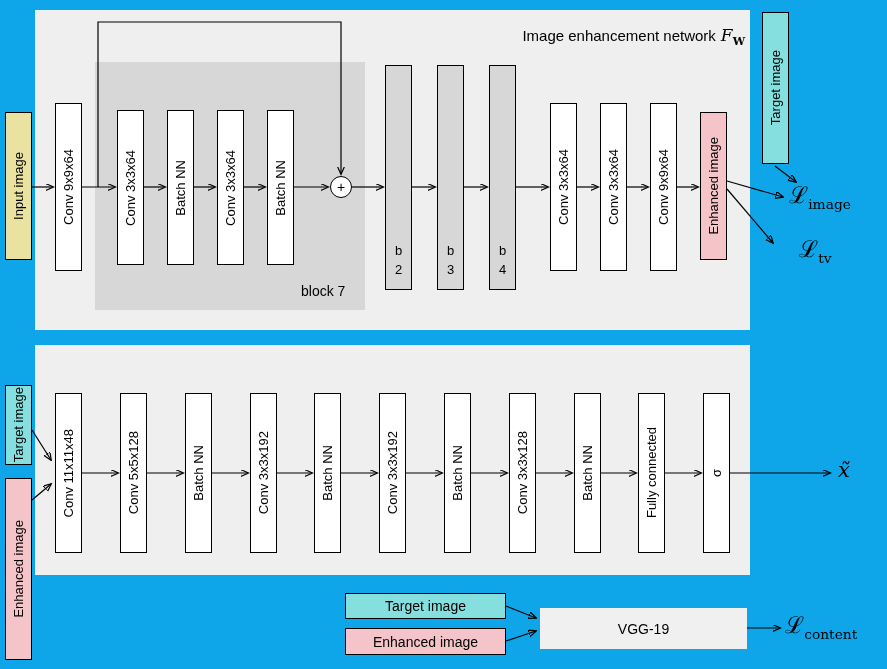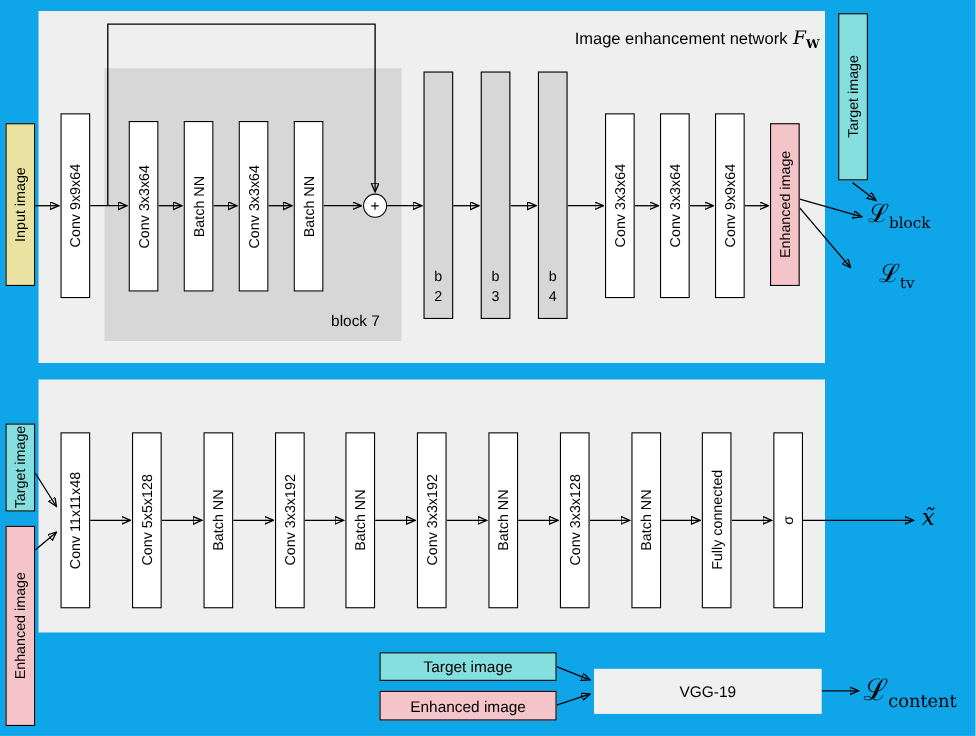--- a/index.html
+++ b/index.html
@@ -30,21 +30,21 @@
               border-radius:50%; background:#fff; display:flex; align-items:center;
               justify-content:center; font-size:14px; }
 
   .title { position:absolute; font-size:15px; white-space:nowrap; }
   .math-i { font-family:"DejaVu Serif", serif; font-style:italic; font-size:17px; margin-left:5px; }
   .math-b { font-family:"DejaVu Serif", serif; font-weight:bold; font-size:11px; }
 
   .loss { position:absolute; font-family:"DejaVu Serif", serif; font-size:23px;
           white-space:nowrap; line-height:1; }
   .loss sub { font-size:0.6em; }
-  .loss-big { font-size:27px; }
+  .loss-big { font-size:23px; }
 
   .out-label { position:absolute; font-family:"DejaVu Serif", serif;
                font-style:italic; font-size:21px; }
 
   .block-caption { position:absolute; font-size:14px; }
 
   svg.arrows { position:absolute; left:0; top:0; pointer-events:none; }
   svg.arrows path { stroke:#000; stroke-width:1.2; fill:none; }
 </style>
 </head>
@@ -160,21 +160,21 @@
 
   <div class="box c-enhanced" style="left:700px; top:112px; width:27px; height:148px;">
     <span class="vtext">Enhanced image</span>
   </div>
 
   <div class="box c-target" style="left:762px; top:12px; width:27px; height:152px;">
     <span class="vtext">Target image</span>
   </div>
 
   <div class="loss" style="left:789px; top:184px;">
-    <span>ℒ</span><sub>block</sub>
+    <span>ℒ</span><sub>image</sub>
   </div>
   <div class="loss" style="left:799px; top:238px;">
     <span>ℒ</span><sub>tv</sub>
   </div>
 
 
   <div class="box c-target" style="left:5px; top:385px; width:27px; height:80px;">
     <span class="vtext">Target image</span>
   </div>
   <div class="box c-enhanced" style="left:5px; top:478px; width:27px; height:182px;">

